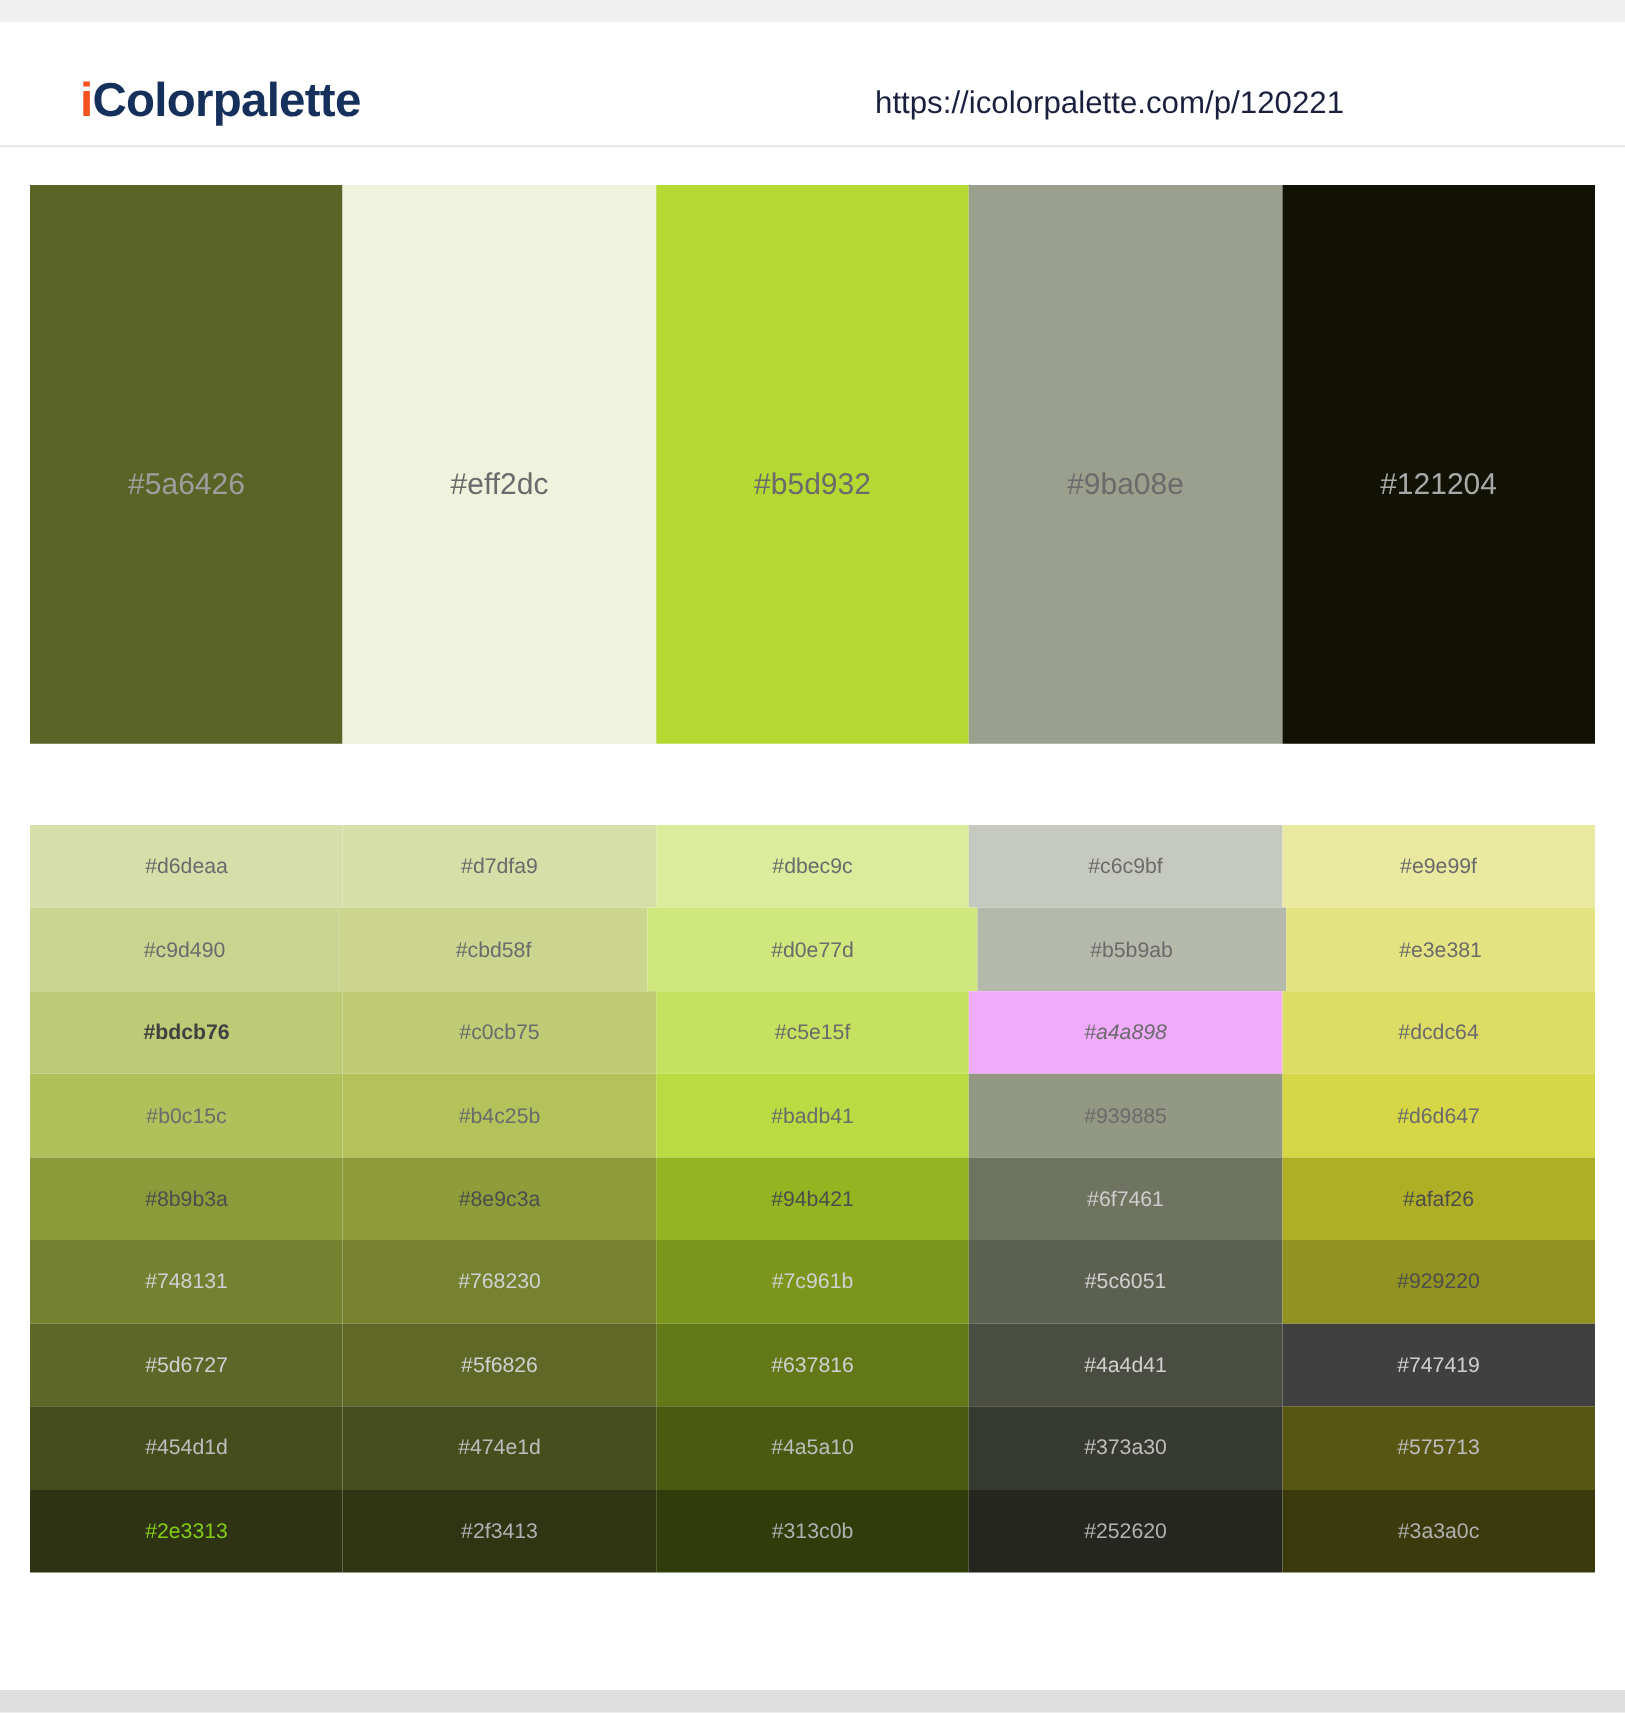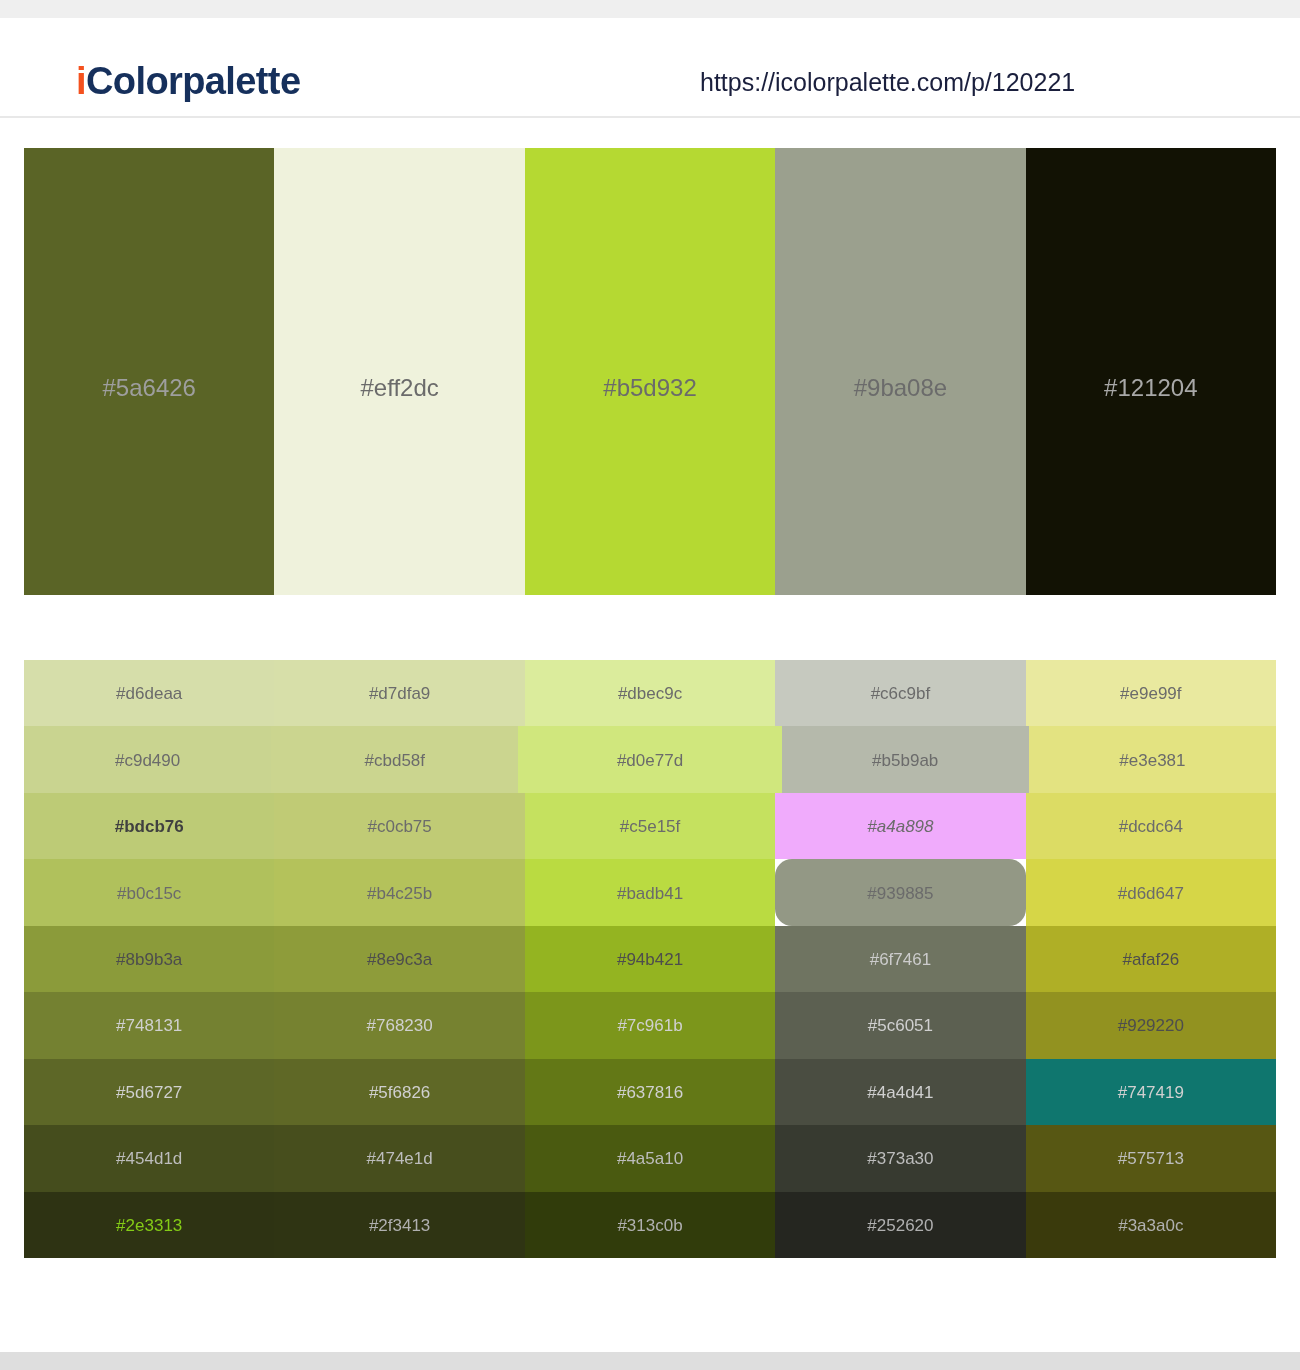--- a/index.html
+++ b/index.html
@@ -31,21 +31,21 @@
     left: 0;
     top: 18px;
     width: 1300px;
     height: 100px;
     background: #ffffff;
     border-bottom: 2px solid #e8e8e8;
     box-sizing: border-box;
   }
   #logo {
     position: absolute;
-    left: 76px;
+    left: 64px;
     top: 44px;
     font-size: 38px;
     font-weight: bold;
     letter-spacing: -0.6px;
     line-height: 1;
     white-space: nowrap;
   }
   #logo .logo-i {
     color: #f4511e;
   }
@@ -207,21 +207,21 @@
     <div class="shade-row">
       <div class="shade-cell" style="background: rgb(176, 193, 92);">
         <div class="shade-label" style="color: rgb(107, 107, 107);">#b0c15c</div>
       </div>
       <div class="shade-cell" style="background: rgb(180, 194, 91);">
         <div class="shade-label" style="color: rgb(107, 107, 107);">#b4c25b</div>
       </div>
       <div class="shade-cell" style="background: rgb(186, 219, 65);">
         <div class="shade-label" style="color: rgb(107, 107, 107);">#badb41</div>
       </div>
-      <div class="shade-cell" style="background: rgb(147, 152, 133); border-radius: 17px;">
+      <div class="shade-cell" style="background: rgb(147, 152, 133);">
         <div class="shade-label" style="color: rgb(107, 107, 107);">#939885</div>
       </div>
       <div class="shade-cell" style="background: rgb(214, 214, 71);">
         <div class="shade-label" style="color: rgb(107, 107, 107);">#d6d647</div>
       </div>
     </div>
     <div class="shade-row">
       <div class="shade-cell" style="background: rgb(139, 155, 58);">
         <div class="shade-label" style="color: rgb(77, 77, 77);">#8b9b3a</div>
       </div>
@@ -261,21 +261,21 @@
       </div>
       <div class="shade-cell" style="background: rgb(95, 104, 38);">
         <div class="shade-label" style="color: rgb(208, 208, 208);">#5f6826</div>
       </div>
       <div class="shade-cell" style="background: rgb(99, 120, 22);">
         <div class="shade-label" style="color: rgb(208, 208, 208);">#637816</div>
       </div>
       <div class="shade-cell" style="background: rgb(74, 77, 65);">
         <div class="shade-label" style="color: rgb(208, 208, 208);">#4a4d41</div>
       </div>
-      <div class="shade-cell" style="background: #0f766e;">
+      <div class="shade-cell" style="background: #404040;">
         <div class="shade-label" style="color: rgb(208, 208, 208);">#747419</div>
       </div>
     </div>
     <div class="shade-row">
       <div class="shade-cell" style="background: rgb(69, 77, 29);">
         <div class="shade-label" style="color: rgb(189, 189, 189);">#454d1d</div>
       </div>
       <div class="shade-cell" style="background: rgb(71, 78, 29);">
         <div class="shade-label" style="color: rgb(189, 189, 189);">#474e1d</div>
       </div>

